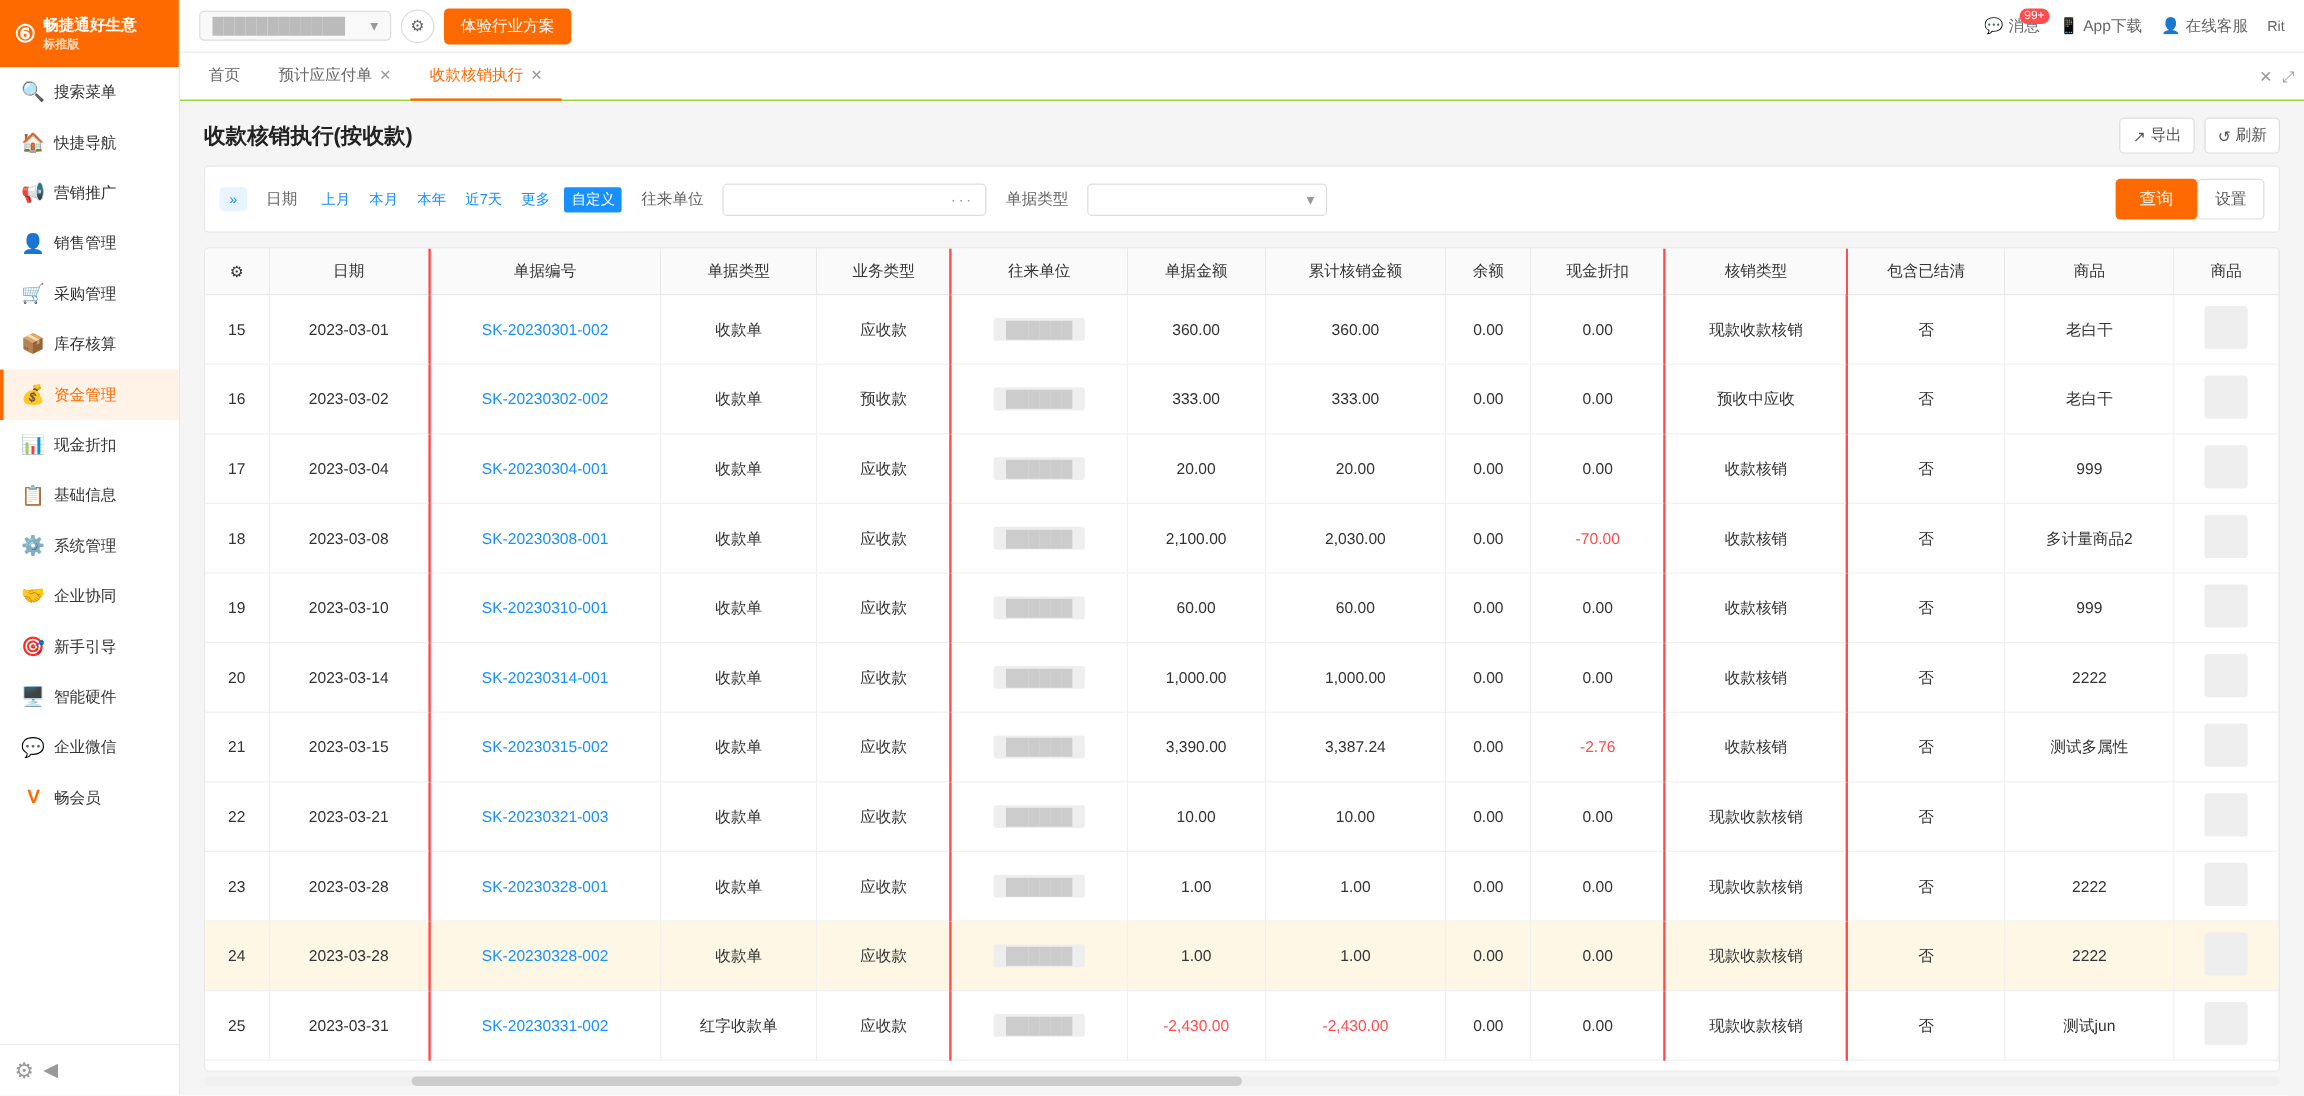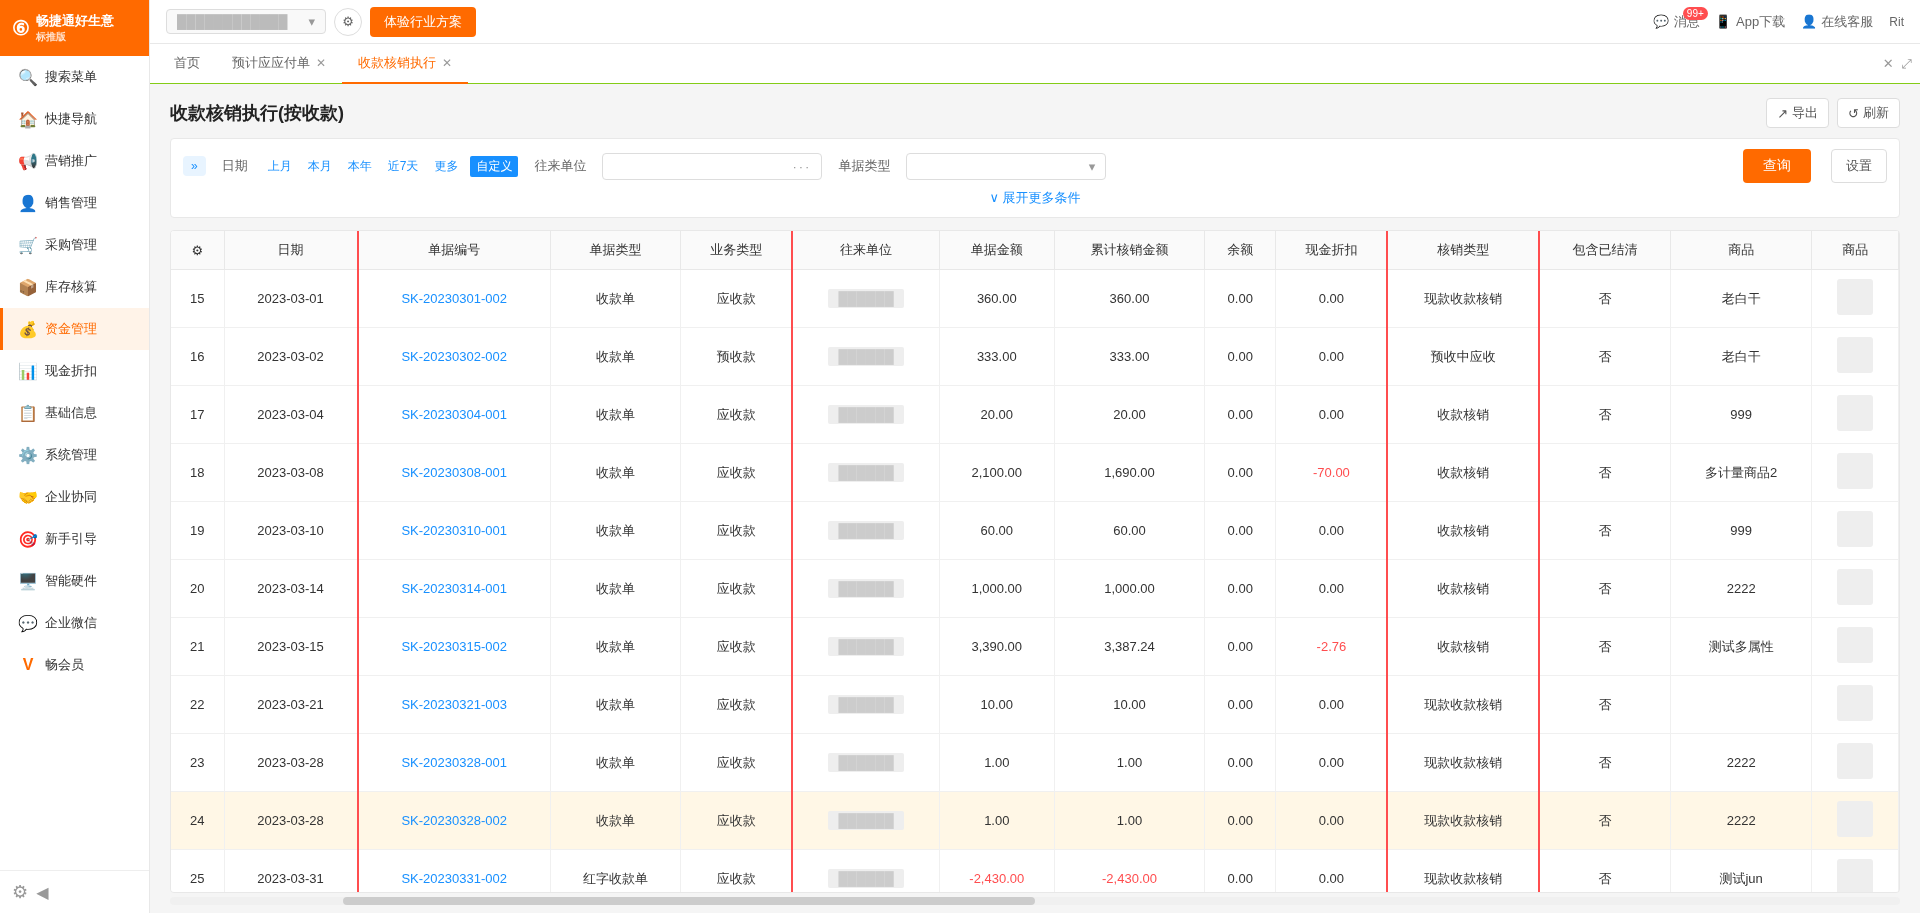--- a/index.html
+++ b/index.html
@@ -388,28 +388,24 @@
       <span class="filter-label">往来单位</span>
       <div class="filter-input" style="display:flex;align-items:center;min-width:220px;">
         <span style="flex:1;color:#ccc;"></span>
         <span class="filter-dots">···</span>
       </div>
       <span class="filter-label">单据类型</span>
       <div class="filter-select" style="min-width:200px;">
         <span style="color:#ccc;flex:1;"></span>
         <span>▾</span>
       </div>
-      <div style="margin-left:auto;display:flex;gap:20px;">
+      <div style="margin-left:auto;display:flex;gap:0;">
         <button class="btn-query">查询</button>
         <button class="btn-settings">设置</button>
       </div>
-    </div>
-    <div class="expand-conditions">
-      <span>∨</span>
-      <span> 展开更多条件</span>
     </div>
   </div>
 
   <div class="table-container">
     <table>
       <thead>
         <tr>
           <th>⚙</th>
           <th>日期</th>
           <th class="col-order-no">单据编号</th>
@@ -484,21 +480,21 @@
           <tr>
     <td>18</td>
     <td>2023-03-08</td>
     <td class="col-order-no">
       <a class="link-text">SK-20230308-001</a>
     </td>
     <td>收款单</td>
     <td class="col-biz-type">应收款</td>
     <td><span style="color:#ccc;background:#eee;border-radius:2px;padding:2px 10px;">██████</span></td>
     <td class="">2,100.00</td>
-    <td class="">1,690.00</td>
+    <td class="">2,030.00</td>
     <td>0.00</td>
     <td class="red-text">-70.00</td>
     <td class="col-verify-type">收款核销</td>
     <td>否</td>
     <td>多计量商品2</td>
     <td><span class="img-thumb"></span></td>
   </tr>
           <tr>
     <td>19</td>
     <td>2023-03-10</td>

